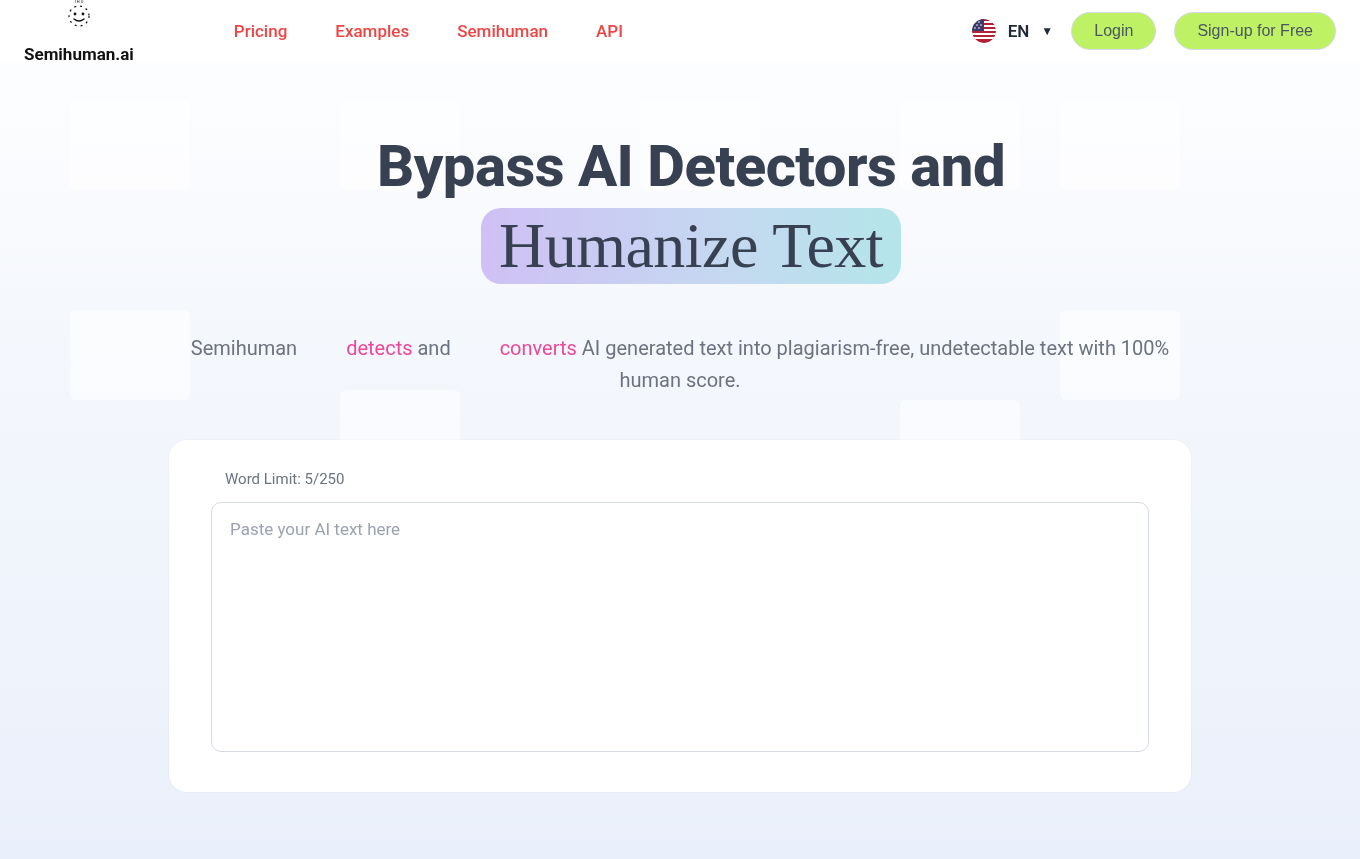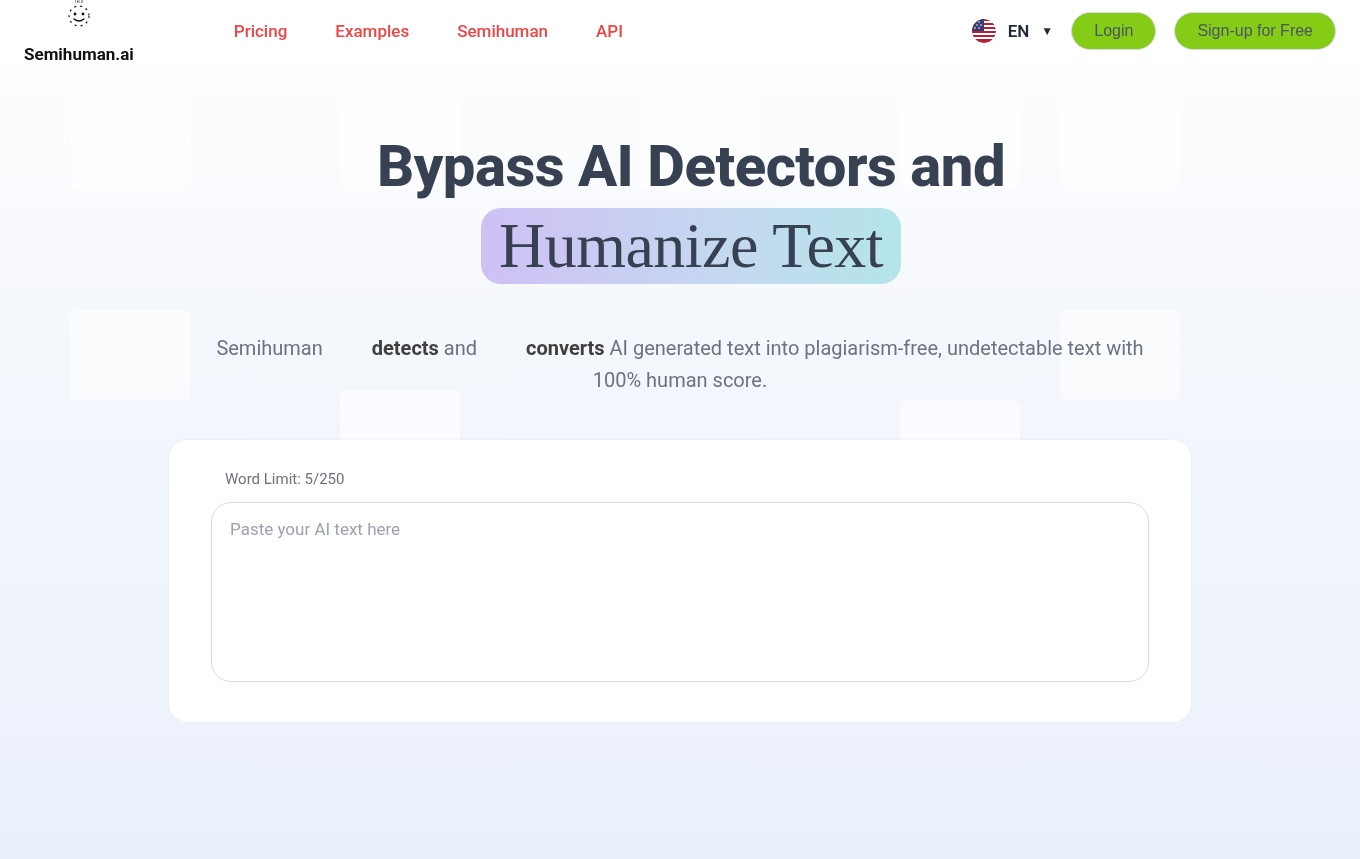--- a/index.html
+++ b/index.html
@@ -85,21 +85,21 @@
   font-size: 17px;
   font-weight: 600;
   color: #1f2937;
 }
 .caret {
   font-size: 12px;
   color: #1f2937;
 }
 .btn-outline {
   border: 1px solid #d6dae2;
-  background: #84cc16;
+  background: #bef264;
   border-radius: 22px;
   padding: 9px 22px;
   font-size: 16px;
   color: #4b5563;
   cursor: pointer;
 }
 main {
   position: relative;
   z-index: 1;
   padding-top: 70px;
@@ -124,40 +124,40 @@
   border-radius: 20px;
   line-height: 1;
 }
 .subtitle {
   margin: 48px auto 0;
   max-width: 980px;
   font-size: 20px;
   line-height: 1.6;
   color: #6b7280;
 }
-.subtitle b { color: #404040; font-weight: 700; margin-left: 44px; }
+.subtitle b { color: #ec4899; font-weight: 400; margin-left: 44px; }
 .panel {
   width: 1022px;
   margin: 44px auto 0;
   background: #fff;
   border-radius: 18px;
   padding: 30px 42px 36px;
   box-shadow: 0 0 0 1px rgba(0,0,0,0.02);
 }
 .word-limit {
   text-align: left;
   font-size: 15px;
   color: #6b7280;
   margin: 0 0 14px 14px;
 }
 .textarea {
   width: 100%;
-  height: 180px;
+  height: 250px;
   border: 1px solid #d6dae2;
-  border-radius: 20px;
+  border-radius: 10px;
   padding: 16px 18px;
   font-size: 17px;
   font-family: inherit;
   color: #374151;
   resize: none;
   outline: none;
 }
 .textarea::placeholder { color: #9ca3af; }
 .panel-actions {
   display: flex;

